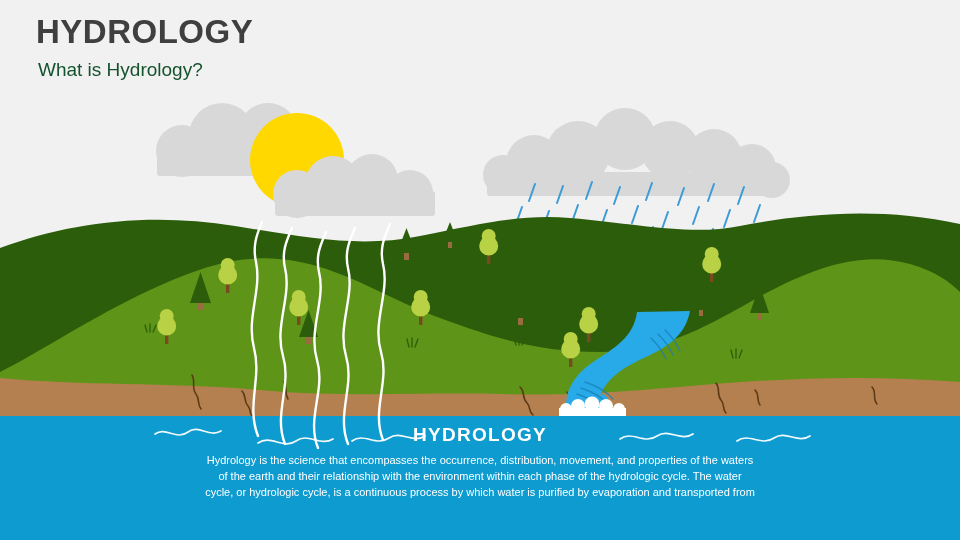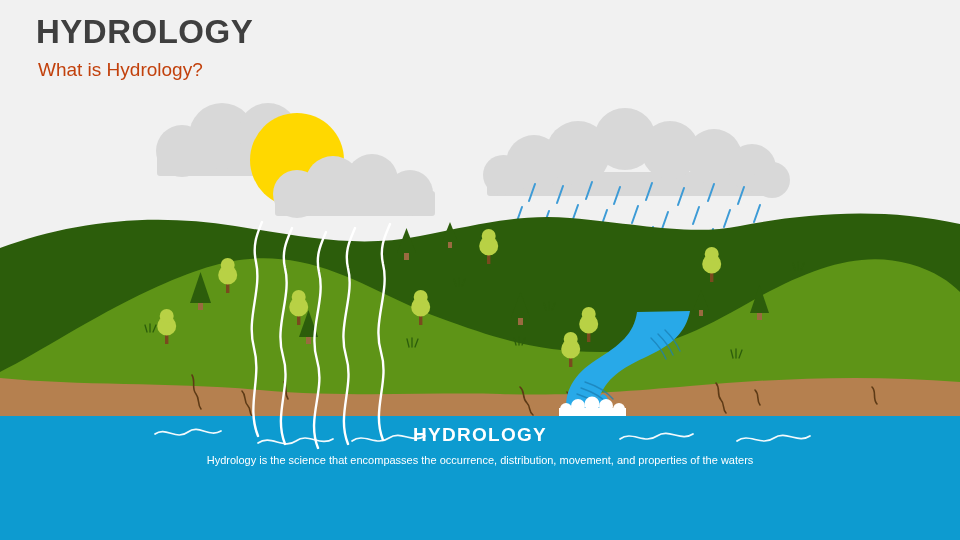--- a/index.html
+++ b/index.html
@@ -27,21 +27,21 @@
     font-size: 33px;
     font-weight: bold;
     color: #3f3f3f;
     letter-spacing: 0.5px;
     line-height: 1.1;
     margin: 0;
   }
   #subtitle {
     font-size: 19px;
     font-weight: normal;
-    color: #c2410c;
+    color: #14532d;
     margin: 10px 0 0 2px;
     line-height: 1.1;
   }
 
   
   .scene-layer {
     position: absolute;
     left: 0;
     top: 0;
     width: 960px;
@@ -313,20 +313,22 @@
       <path d="M352,441 C364,432 376,447 389,438 C401,430 413,444 425,436"></path>
       <path d="M620,439 C632,430 644,445 657,436 C669,428 681,442 693,434"></path>
       <path d="M737,441 C749,432 761,447 774,438 C786,430 798,444 810,436"></path>
     </g>
   </svg>
 
   <div id="caption-block">
     <div id="caption-heading">HYDROLOGY</div>
     <div id="caption-body">
       <span>Hydrology is the science that encompasses the occurrence, distribution, movement, and properties of the waters</span>
+      <span>of the earth and their relationship with the environment within each phase of the hydrologic cycle. The water</span>
+      <span>cycle, or hydrologic cycle, is a continuous process by which water is purified by evaporation and transported from</span>
     </div>
   </div>
 
   <div id="header">
     <h1 id="title">HYDROLOGY</h1>
     <h2 id="subtitle">What is Hydrology?</h2>
   </div>
 
 </div>
 

